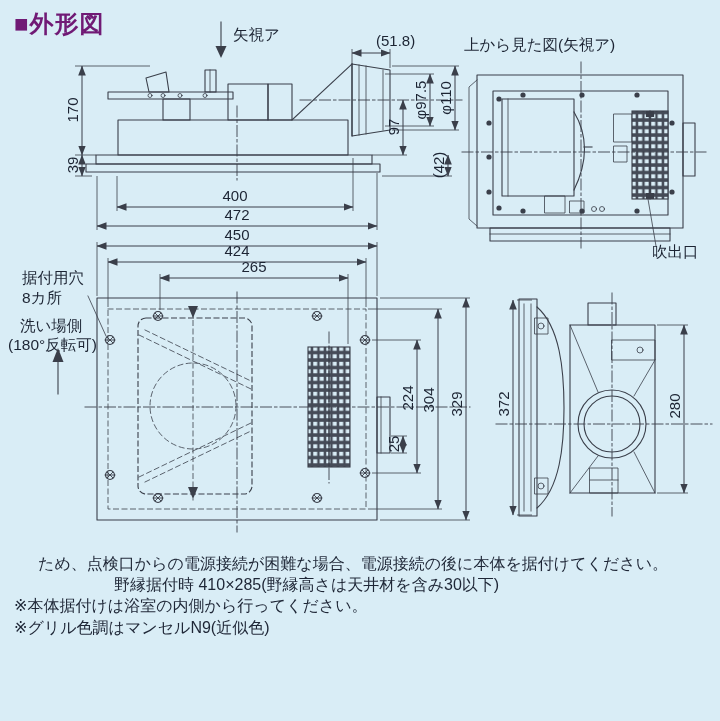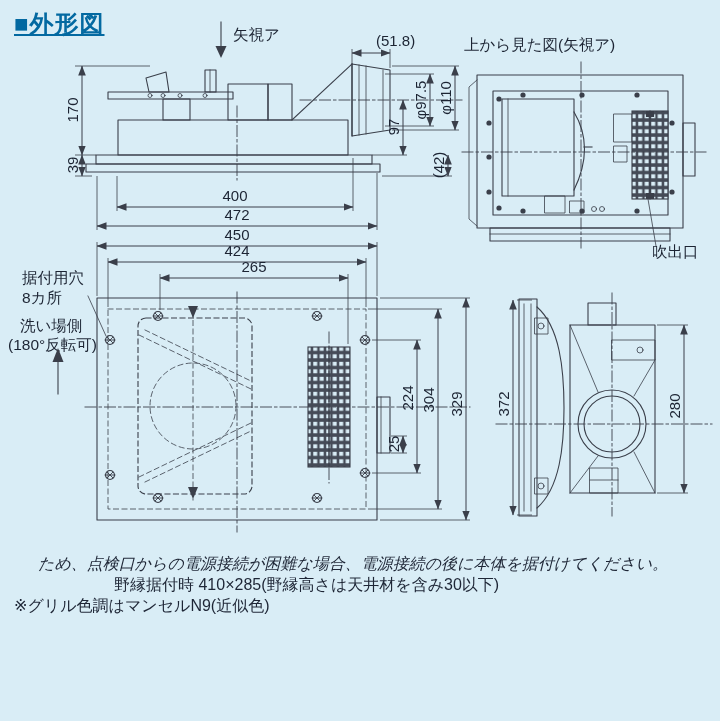--- a/index.html
+++ b/index.html
@@ -3,33 +3,33 @@
 <meta charset="utf-8">
 <style>
   :root{
     --bg:#d9edf6;
     --line:#3a3f4a;
     --txt:#1c2433;
   }
   html,body{margin:0;padding:0;}
   body{background:#eef6fa;font-family:"Liberation Sans","DejaVu Sans",sans-serif;}
   .page{position:relative;width:720px;height:721px;background:var(--bg);overflow:hidden;}
-  .title{position:absolute;left:14px;top:8px;font-size:24px;font-weight:bold;color:#0369a1;letter-spacing:1px;text-decoration:underline;}
+  .title{position:absolute;left:14px;top:8px;font-size:24px;font-weight:bold;color:#701a75;letter-spacing:1px;}
   svg{display:block;position:absolute;left:0;top:0;}
   .ln{fill:none;stroke:var(--line);stroke-width:1.1;stroke-linejoin:round;stroke-linecap:square;}
   .thin{stroke-width:0.8;}
   .dash{stroke-dasharray:5 3.5;}
   .cl{stroke-dasharray:11 3 2.5 3;stroke-width:0.9;}
   .dl{fill:none;stroke:var(--line);stroke-width:1;}
   .ext{fill:none;stroke:var(--line);stroke-width:0.8;}
   .fillc{fill:var(--line);stroke:none;}
   .dtxt{font-size:15px;fill:var(--txt);}
   .jtxt{font-size:15.5px;fill:var(--txt);}
   .notes{position:absolute;left:14px;top:553px;width:700px;color:#1e2636;font-size:16px;line-height:21.2px;}
-  .note-cont{padding-left:24px;font-style:italic;}
+  .note-cont{padding-left:24px;}
   .note-cont2{padding-left:100px;}
 </style>
 </head>
 <body>
 
 <div class="page">
   <div class="title">■外形図</div>
 
   <svg width="720" height="548" viewBox="0 0 720 548">
     <defs>
@@ -256,16 +256,17 @@
       <line class="dl" x1="684" y1="325" x2="684" y2="493" marker-start="url(#arr)" marker-end="url(#arr)"></line>
       <text class="dtxt" text-anchor="middle" transform="rotate(-90 680 406)" x="680" y="406">280</text>
       <line class="cl ln" x1="496" y1="424" x2="712" y2="424"></line>
       <line class="cl ln" x1="612" y1="293" x2="612" y2="516"></line>
     </g>
   </svg>
 
   <div class="notes">
     <div class="note-cont">ため、点検口からの電源接続が困難な場合、電源接続の後に本体を据付けてください。</div>
     <div class="note-cont2">野縁据付時 410×285(野縁高さは天井材を含み30以下)</div>
+    <div>※本体据付けは浴室の内側から行ってください。</div>
     <div>※グリル色調はマンセルN9(近似色)</div>
 
   </div>
 </div>
 
 </body></html>

